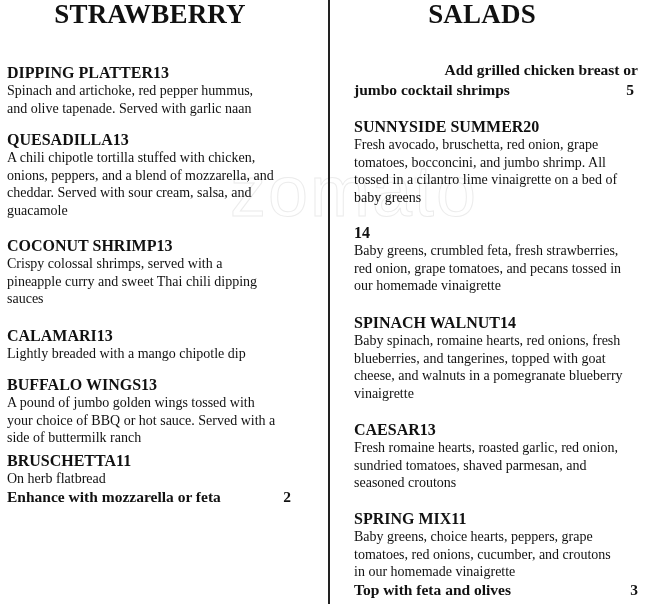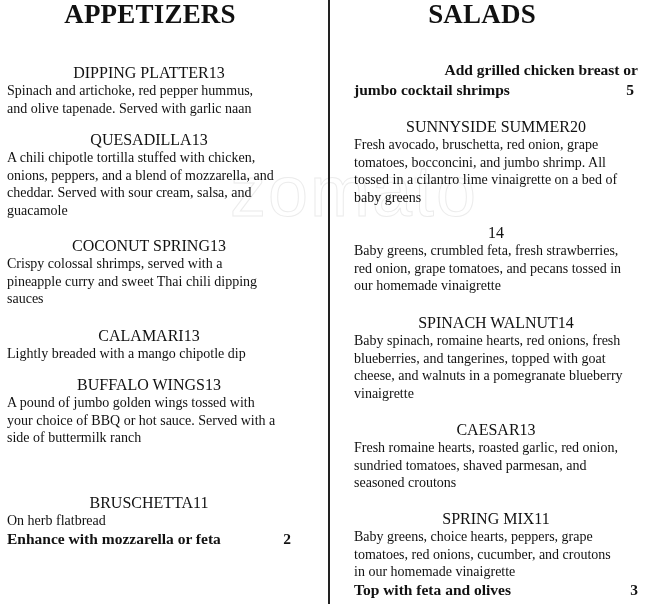--- a/index.html
+++ b/index.html
@@ -9,38 +9,38 @@
     }
     .divider { position: absolute; left: 328px; top: 0; width: 1.5px; height: 604px; background: #222; }
     .col { position: absolute; top: 0; }
     .col-left { left: 7px; width: 286px; }
     .col-right { left: 354px; width: 284px; }
     .section-title {
       font-weight: bold; font-size: 27px; text-align: center; margin: 0;
       position: absolute; top: -1px; left: 0; right: 0; letter-spacing: 0.2px;
     }
     .item { position: absolute; left: 0; right: 0; }
-    .item-head { display: flex; justify-content: center; font-weight: normal; font-size: 16px; line-height: 18px; }
+    .item-head { display: flex; justify-content: flex-start; font-weight: bold; font-size: 16px; line-height: 18px; }
     .item-desc { font-size: 14px; line-height: 17.6px; }
     .addon { display: flex; justify-content: space-between; font-weight: bold; font-size: 15.5px; line-height: 18px; gap: 24px; }
     .addon-multi { font-weight: bold; font-size: 15.5px; line-height: 20px; position: absolute; left: 0; right: 0; text-align: right; }
     .addon-multi .row { display: flex; justify-content: space-between; }
     .watermark {
       position: absolute; left: 230px; top: 150px; font-family: "Liberation Sans", sans-serif;
       font-size: 72px; color: transparent; -webkit-text-stroke: 1px #ececec; letter-spacing: 2px; pointer-events: none;
     }
   </style>
 </head>
 <body>
 
 <div class="watermark">zomato</div>
 <div class="divider"></div>
 
 <div class="col col-left">
-  <h1 class="section-title">APPETIZERS</h1>
+  <h1 class="section-title">STRAWBERRY</h1>
 
   <div class="item" style="top:64px">
     <div class="item-head">
         <span>DIPPING PLATTER</span>
         <span style="margin-right:2px">13</span>
       </div>
     <div class="item-desc">
       <div>Spinach and artichoke, red pepper hummus,</div>
       <div>and olive tapenade.  Served with garlic naan</div>
     </div>
@@ -54,21 +54,21 @@
     <div class="item-desc">
       <div>A chili chipotle tortilla stuffed with chicken,</div>
       <div>onions, peppers, and a blend of mozzarella, and</div>
       <div>cheddar.  Served with sour cream, salsa, and</div>
       <div>guacamole</div>
     </div>
   </div>
 
   <div class="item" style="top:237px">
     <div class="item-head">
-        <span>COCONUT SPRING</span>
+        <span>COCONUT SHRIMP</span>
         <span style="margin-right:2px">13</span>
       </div>
     <div class="item-desc">
       <div>Crispy colossal shrimps, served with a</div>
       <div>pineapple curry and sweet Thai chili dipping</div>
       <div>sauces</div>
     </div>
   </div>
 
   <div class="item" style="top:327px">
@@ -86,21 +86,21 @@
         <span>BUFFALO WINGS</span>
         <span style="margin-right:2px">13</span>
       </div>
     <div class="item-desc">
       <div>A pound of jumbo golden wings tossed with</div>
       <div>your choice of BBQ or hot sauce. Served with a</div>
       <div>side of buttermilk ranch</div>
     </div>
   </div>
 
-  <div class="item" style="top:494px">
+  <div class="item" style="top:452px">
     <div class="item-head">
         <span>BRUSCHETTA</span>
         <span style="margin-right:2px">11</span>
       </div>
     <div class="item-desc">
       <div>On herb flatbread</div>
     </div>
     <div class="addon">
         <span>Enhance with mozzarella or feta</span>
         <span style="margin-right:2px">2</span>

